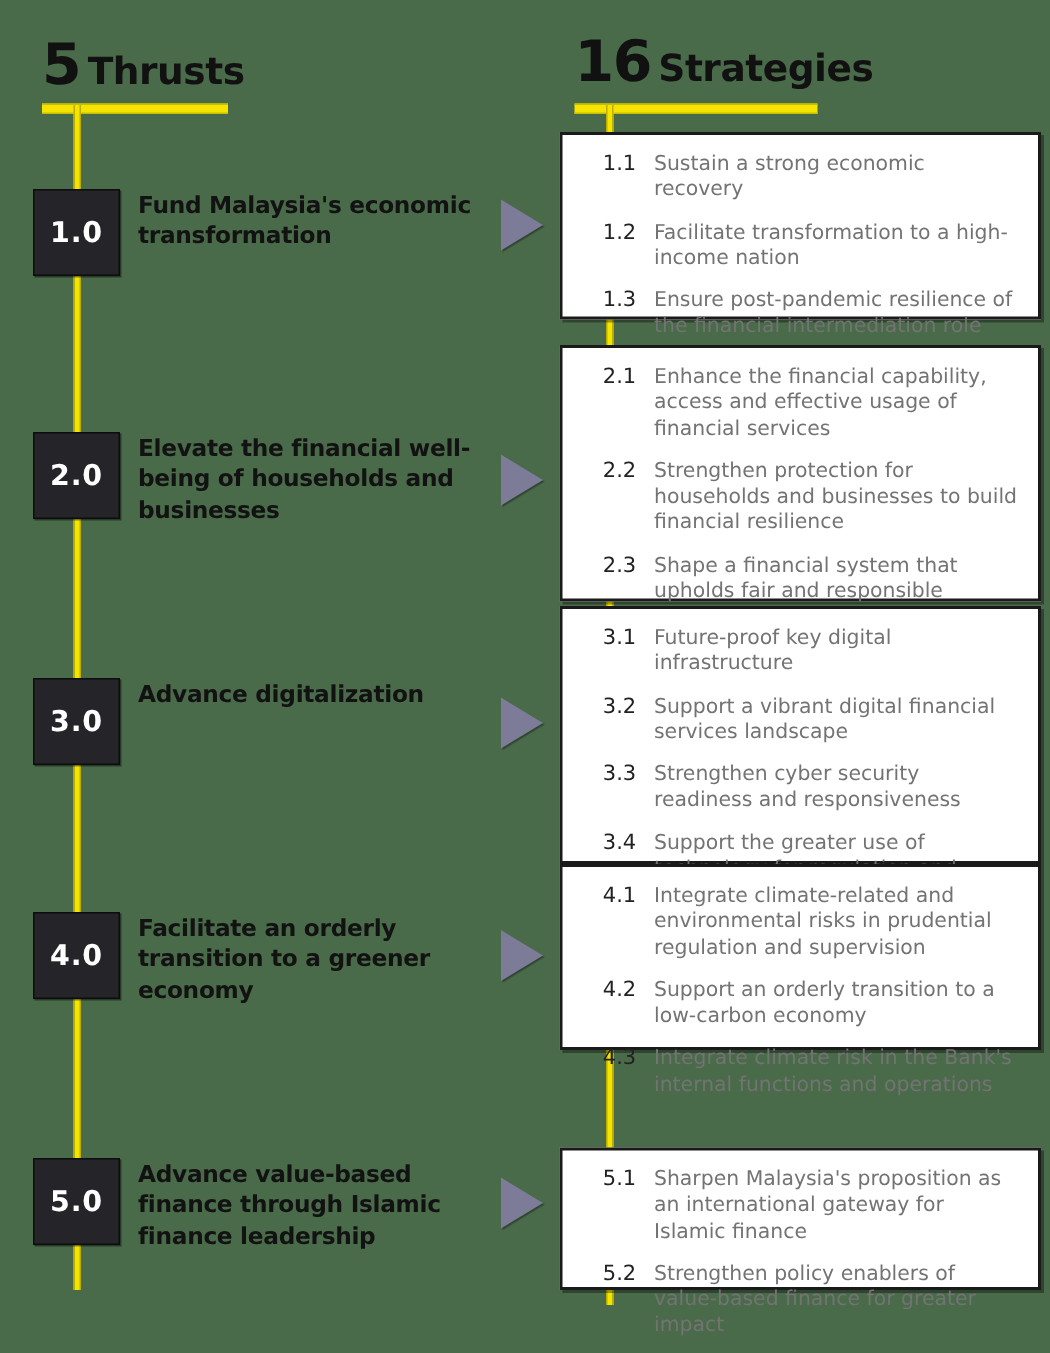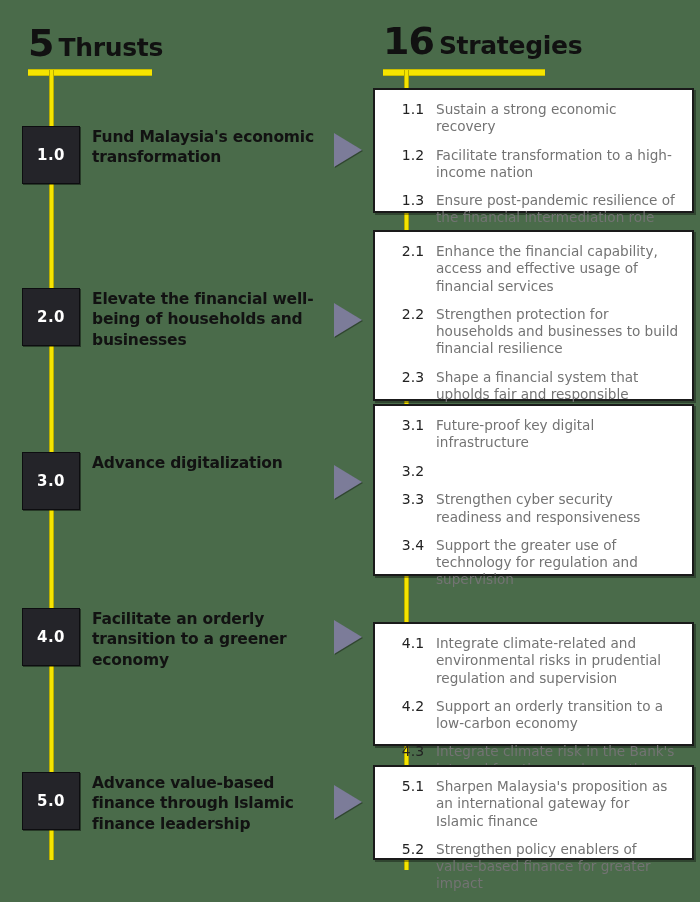--- a/index.html
+++ b/index.html
@@ -75,21 +75,21 @@
     align-items: flex-start;
   }
   .badge {
     width: 56px;
     height: 56px;
     flex: 0 0 56px;
     background: #242429;
     border: 1px solid #0d0d10;
     box-shadow: 1px 1px 0 rgba(0,0,0,0.45);
     color: #ffffff;
-    font-size: 15px;
+    font-size: 19px;
     font-weight: 700;
     display: flex;
     align-items: center;
     justify-content: center;
     letter-spacing: 0.5px;
     position: relative;
     z-index: 3;
   }
   .thrust-label {
     margin-left: 12px;
@@ -133,21 +133,21 @@
     box-sizing: border-box;
     background: #ffffff;
     border: 2px solid #1a1a1a;
     box-shadow: 2px 2px 0 rgba(0,0,0,0.35);
     padding: 11px 12px 11px 9px;
     z-index: 2;
   }
   #box-1 { top: 88px;  height: 125px; }
   #box-2 { top: 230px; height: 171px; }
   #box-3 { top: 404px; height: 172px; }
-  #box-4 { top: 622px; height: 124px; }
+  #box-4 { top: 576px; height: 124px; }
   #box-5 { top: 765px; height: 95px; }
 
   .strategy-item {
     display: flex;
     align-items: flex-start;
     margin-bottom: 11px;
   }
   .strategy-item:last-child { margin-bottom: 0; }
   .strategy-code {
     flex: 0 0 38px;
@@ -243,20 +243,21 @@
     </div>
   </div>
 
   <div class="strategy-box" id="box-3">
     <div class="strategy-item">
       <span class="strategy-code">3.1</span>
       <span class="strategy-text">Future-proof key digital infrastructure</span>
     </div>
     <div class="strategy-item">
       <span class="strategy-code">3.2</span>
+      <span class="strategy-text">Support a vibrant digital financial services landscape</span>
     </div>
     <div class="strategy-item">
       <span class="strategy-code">3.3</span>
       <span class="strategy-text">Strengthen cyber security readiness and responsiveness</span>
     </div>
     <div class="strategy-item">
       <span class="strategy-code">3.4</span>
       <span class="strategy-text">Support the greater use of technology for regulation and supervision</span>
     </div>
   </div>

